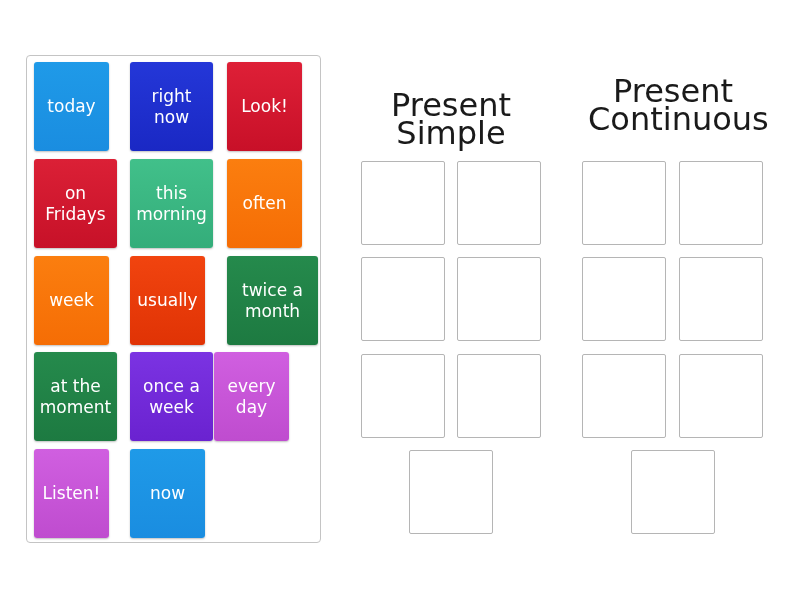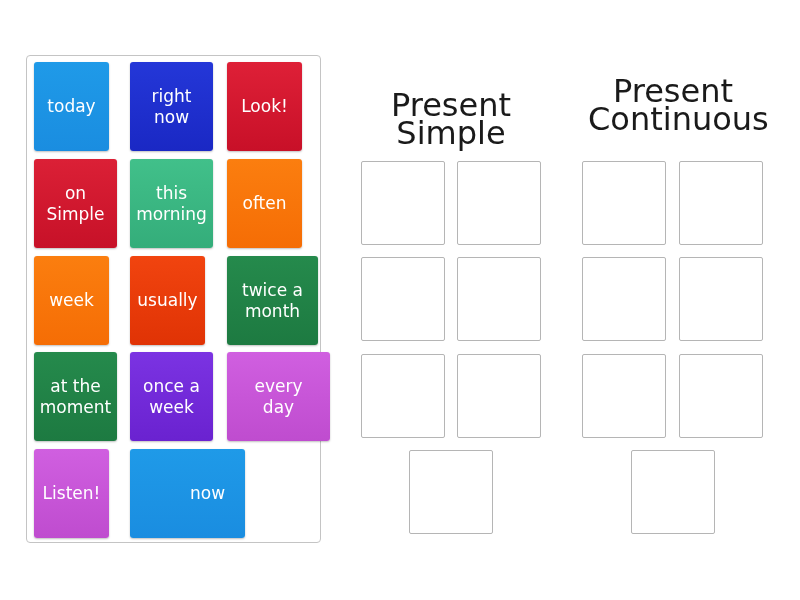--- a/index.html
+++ b/index.html
@@ -11,31 +11,31 @@
   </style>
 </head>
 <body>
 
 <div class="source"></div>
 
 <div id="tiles-layer">
     <div class="tile" style="left: 34px; top: 62px; background: linear-gradient(rgb(31, 154, 232), rgb(26, 141, 224));">today</div>
     <div class="tile" style="left: 130px; top: 62px; background: linear-gradient(rgb(36, 55, 216), rgb(26, 40, 196)); padding: 0px 4px;">right now</div>
     <div class="tile" style="left: 227px; top: 62px; background: linear-gradient(rgb(222, 32, 55), rgb(200, 16, 40));">Look!</div>
-    <div class="tile" style="left: 34px; top: 159px; background: linear-gradient(rgb(219, 32, 54), rgb(199, 17, 40)); padding: 0px 4px;">on Simple</div>
+    <div class="tile" style="left: 34px; top: 159px; background: linear-gradient(rgb(219, 32, 54), rgb(199, 17, 40)); padding: 0px 4px;">on Fridays</div>
     <div class="tile" style="left: 130px; top: 159px; background: linear-gradient(rgb(65, 192, 138), rgb(52, 173, 122)); padding: 0px 4px;">this morning</div>
     <div class="tile" style="left: 227px; top: 159px; background: linear-gradient(rgb(251, 126, 15), rgb(245, 109, 5));">often</div>
     <div class="tile" style="left: 34px; top: 256px; background: linear-gradient(rgb(251, 126, 15), rgb(245, 109, 5));">week</div>
     <div class="tile" style="left: 130px; top: 256px; background: linear-gradient(rgb(241, 68, 15), rgb(224, 51, 5));">usually</div>
     <div class="tile" style="left: 227px; top: 256px; background: linear-gradient(rgb(37, 138, 76), rgb(29, 122, 65)); padding: 0px 8px;">twice a month</div>
     <div class="tile" style="left: 34px; top: 352px; background: linear-gradient(rgb(37, 138, 76), rgb(29, 122, 65)); padding: 0px 4px;">at the moment</div>
     <div class="tile" style="left: 130px; top: 352px; background: linear-gradient(rgb(123, 51, 226), rgb(106, 34, 208)); padding: 0px 4px;">once a week</div>
-    <div class="tile" style="left: 227px; top: 352px; background: linear-gradient(rgb(208, 95, 224), rgb(191, 76, 207)); padding: 0px 14px;">every day</div>
+    <div class="tile" style="left: 214px; top: 352px; background: linear-gradient(rgb(208, 95, 224), rgb(191, 76, 207)); padding: 0px 0;">every day</div>
     <div class="tile" style="left: 34px; top: 449px; background: linear-gradient(rgb(208, 95, 224), rgb(191, 76, 207));">Listen!</div>
-    <div class="tile" style="left: 130px; top: 449px; background: linear-gradient(rgb(31, 154, 232), rgb(26, 141, 224)); padding-left: 40px;">now</div>
+    <div class="tile" style="left: 130px; top: 449px; background: linear-gradient(rgb(31, 154, 232), rgb(26, 141, 224));">now</div>
   </div>
 
 <div class="title" style="left:345px; top:91px; width:212px;">Present Simple</div>
 <div class="title" style="left:588px; top:77px; width:170px;">Present Continuous</div>
 
 <div>
   <div class="slot" style="left:361px; top:161px;"></div>
   <div class="slot" style="left:457px; top:161px;"></div>
   <div class="slot" style="left:361px; top:257px;"></div>
   <div class="slot" style="left:457px; top:257px;"></div>

